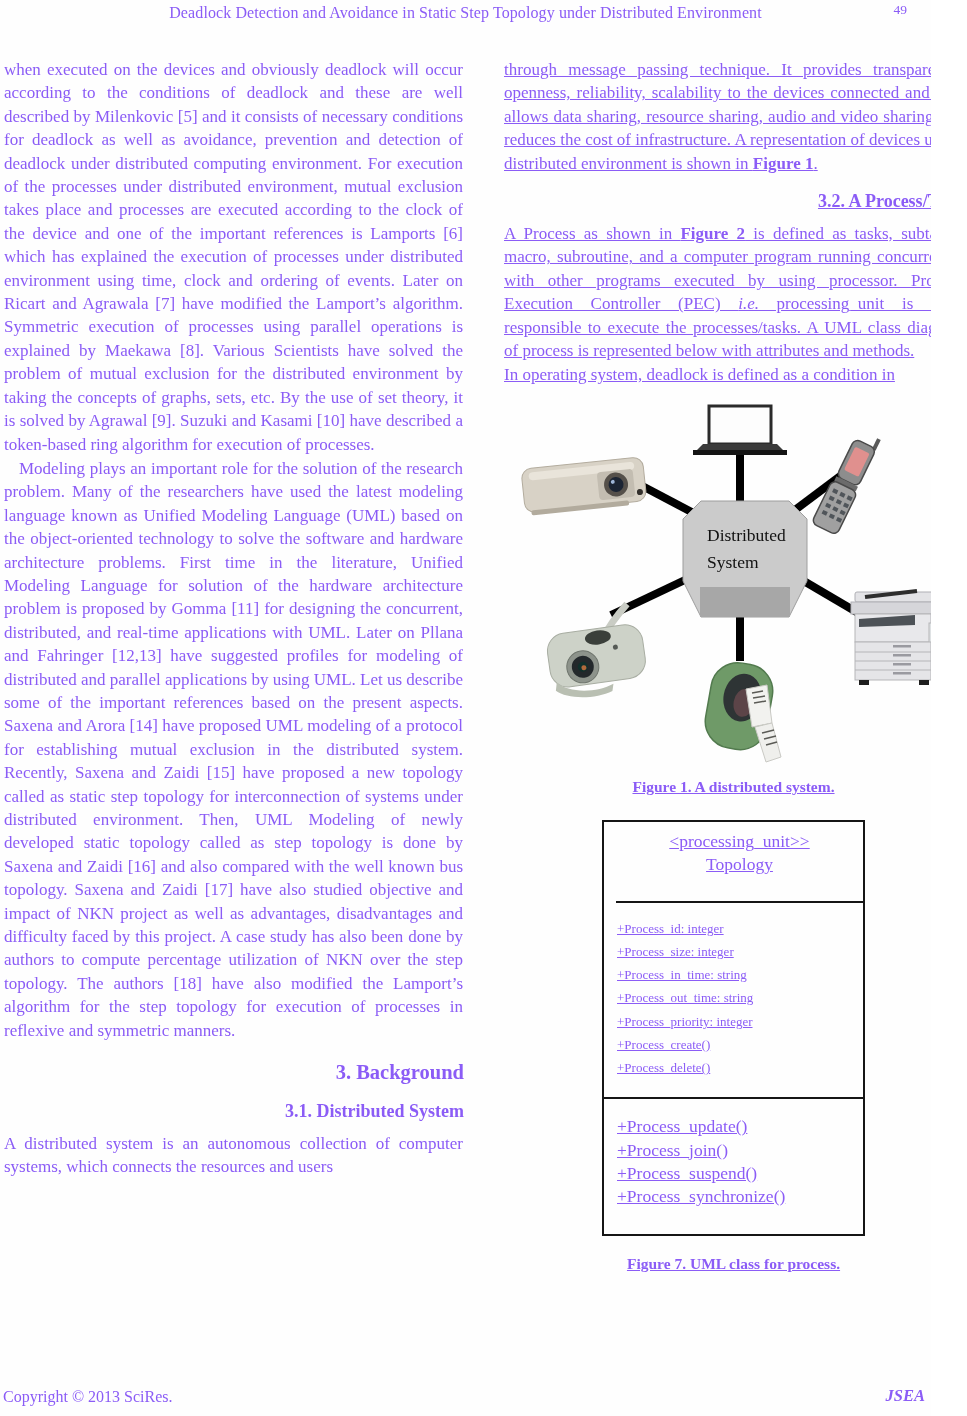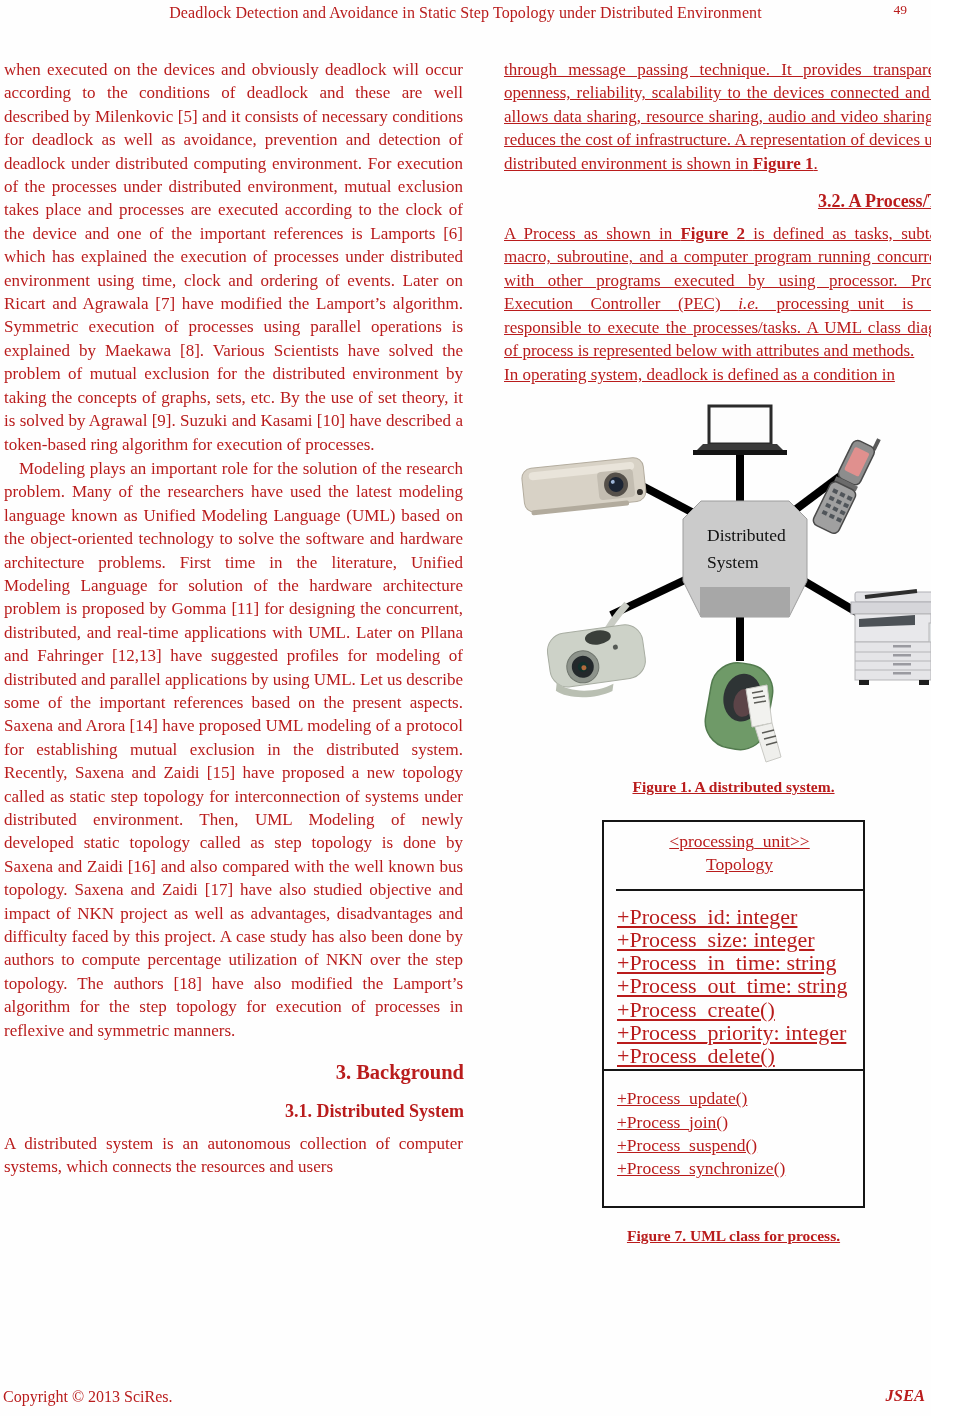--- a/index.html
+++ b/index.html
@@ -1,18 +1,18 @@
 <!DOCTYPE html>
 <html><head>
 <meta charset="utf-8">
 <style>
   html,body { margin:0; padding:0; background:#ffffff; }
   .page {
     position:relative; width:931px; height:1416px; background:#fefefe;
-    font-family:"Liberation Serif", serif; color:#b91c1c; overflow:hidden;
+    font-family:"Liberation Serif", serif; color:#8b5cf6; overflow:hidden;
   }
   .header-title {
     position:absolute; top:4px; left:0; right:0; text-align:center;
     font-size:16px; letter-spacing:0.1px;
   }
   .page-number { position:absolute; top:2px; right:24px; font-size:13.5px; }
 
   .col {
     position:absolute; top:57px; width:461px;
     font-size:17px; line-height:23.4px; text-align:justify;
@@ -39,25 +39,25 @@
     text-align:center; font-weight:bold; font-size:15.5px; margin-top:6px;
     line-height:19px;
   }
 
   .uml-wrap {
     margin:24px 0 0 99px; width:259px; border:2px solid #151515;
     background:#fefefe; text-align:left;
   }
   .uml-header {
     border-bottom:2px solid #151515; text-align:center;
-    padding:8px 0 13px 0; font-size:17.5px; line-height:23px;margin-left:12px;
+    padding:8px 0 25px 0; font-size:17.5px; line-height:23px;margin-left:12px;
   }
   .uml-attrs {
-    border-bottom:2px solid #151515; padding:14px 4px 2px 13px;
-    font-size:22px; line-height:23.2px;
+    border-bottom:2px solid #151515; padding:14px 4px 18px 13px;
+    font-size:13px; line-height:23.2px;
   }
   .uml-methods { padding:16px 4px 26px 13px; font-size:17.5px; line-height:23.2px; }
   .uml-line { white-space:nowrap; }
 
   .fig2-caption { margin-top:18px; }
 
   .footer-left {
     position:absolute; left:3px; bottom:10px; font-size:16px;margin-top:16px;
   }
   .footer-right {
@@ -207,22 +207,22 @@
     <div class="uml-wrap">
       <div class="uml-header">
         <div class="uml-line">&lt;processing_unit&gt;&gt;</div>
         <div class="uml-line">Topology</div>
       </div>
       <div class="uml-attrs">
         <div class="uml-line">+Process_id: integer</div>
         <div class="uml-line">+Process_size: integer</div>
         <div class="uml-line">+Process_in_time: string</div>
         <div class="uml-line">+Process_out_time: string</div>
+        <div class="uml-line">+Process_priority: integer</div>
         <div class="uml-line">+Process_create()</div>
-        <div class="uml-line">+Process_priority: integer</div>
         <div class="uml-line">+Process_delete()</div>
       </div>
       <div class="uml-methods">
         <div class="uml-line">+Process_update()</div>
         <div class="uml-line">+Process_join()</div>
         <div class="uml-line">+Process_suspend()</div>
         <div class="uml-line">+Process_synchronize()</div>
       </div>
     </div>
     <div class="fig-caption fig2-caption">Figure 7. UML class for process.</div>

